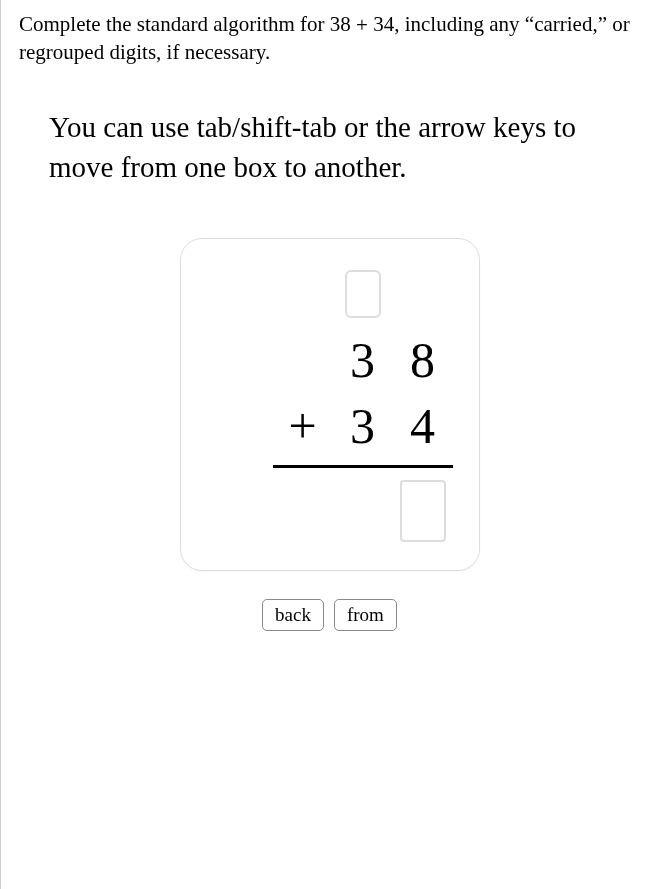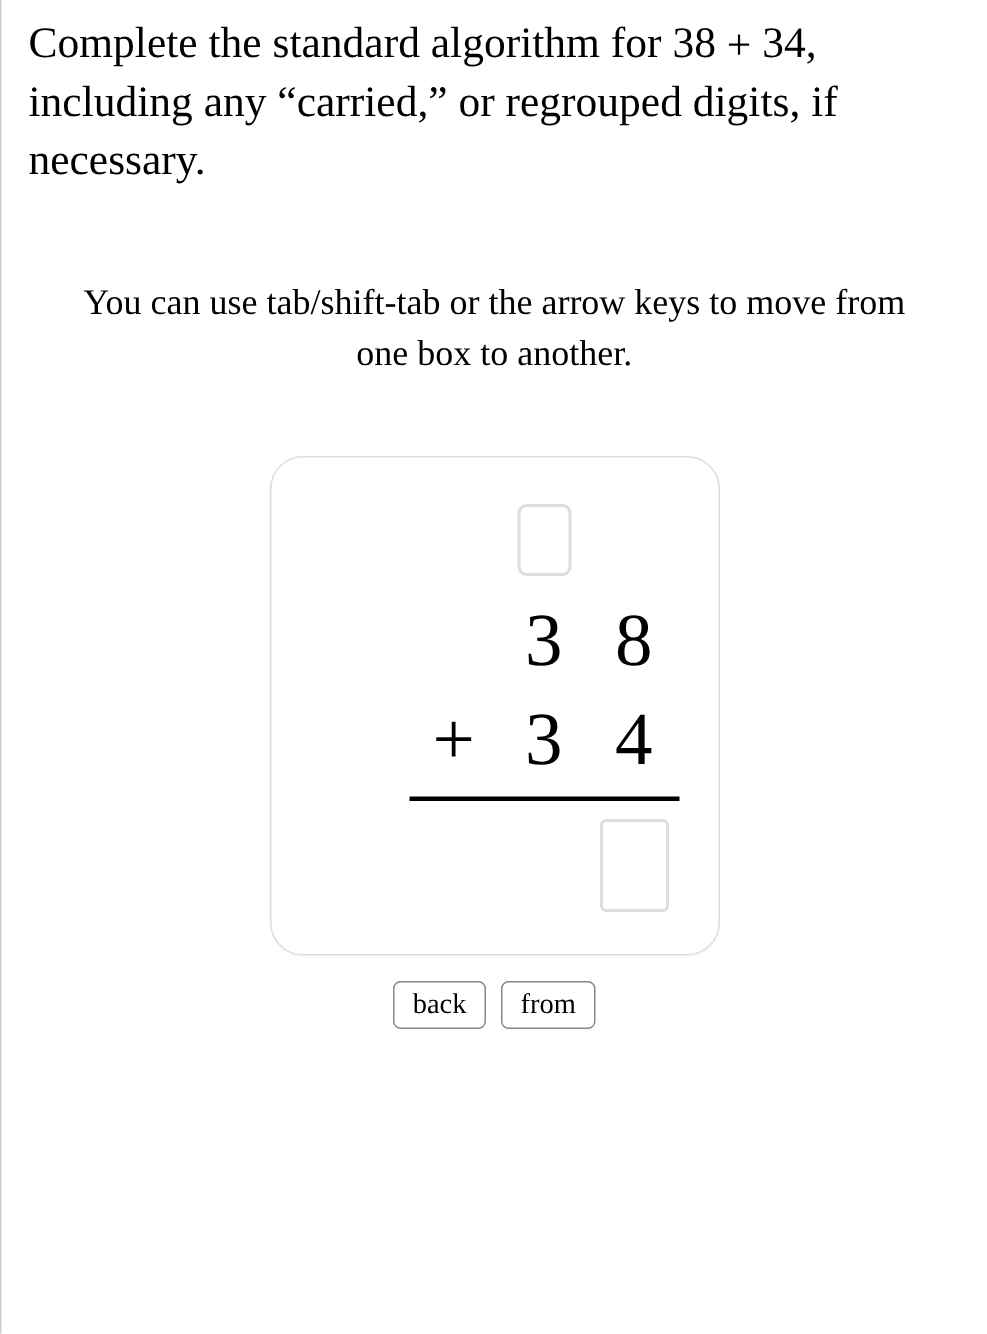--- a/index.html
+++ b/index.html
@@ -6,36 +6,36 @@
     body {
       font-family: Georgia, 'Times New Roman', serif;
       width: 658px;
       height: 889px;
       padding: 10px 18px;
       color: #000;
       background: #fff;
       border-left: 1px solid #ccc;
     }
     .prompt {
-      font-size: 29px;
+      font-size: 21px;
       line-height: 1.35;
-      margin-bottom: 59px;
+      margin-bottom: 40px;
     }
     .mathvar {
       font-family: 'Times New Roman', serif;
     }
     .plus-sym {
       font-family: 'Times New Roman', serif;
       display: inline-block;
       position: relative;
       top: 1px;
     }
     .hint {
-      font-size: 24px;
-      text-align: center;
+      font-size: 29px;
+      text-align: left;
       line-height: 1.4;
       margin: 2px 30px 50px;
     }
     .card-wrap {
       display: flex;
       justify-content: center;
     }
     .card {
       width: 300px;
       border: 1px solid #ddd;
@@ -79,21 +79,21 @@
     .rule-row {
       grid-column: 1 / span 3;
       height: 0;
       border-top: 3px solid #000;
       margin: 6px 0 10px 0;
     }
     .controls {
       display: flex;
       justify-content: center;
       gap: 10px;
-      margin-top: 17px;
+      margin-top: 28px;
       align-items: flex-end;
     }
     .btn {
       font-family: Georgia, serif;
       font-size: 19px;
       padding: 4px 12px;
       border: 1.5px solid #888;
       border-radius: 5px;
       background: #fff;
       cursor: pointer;

